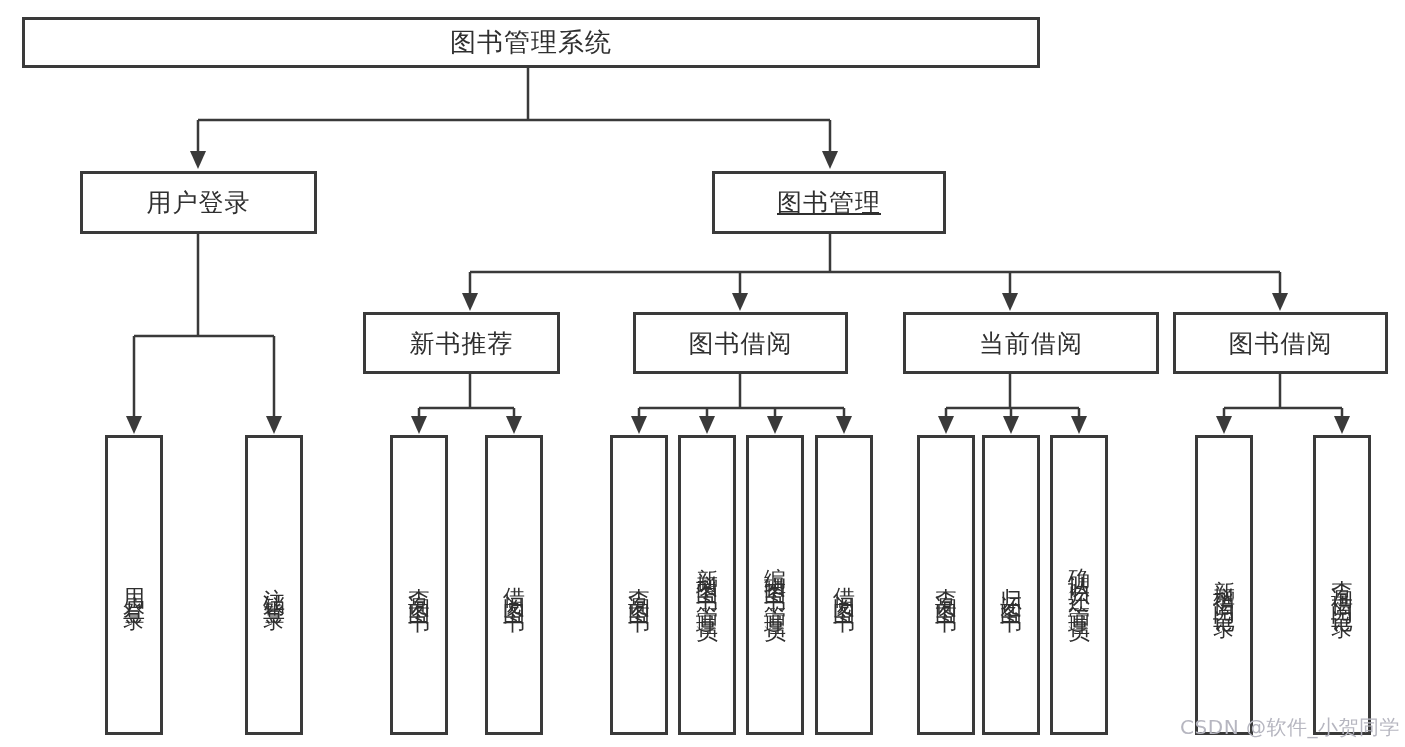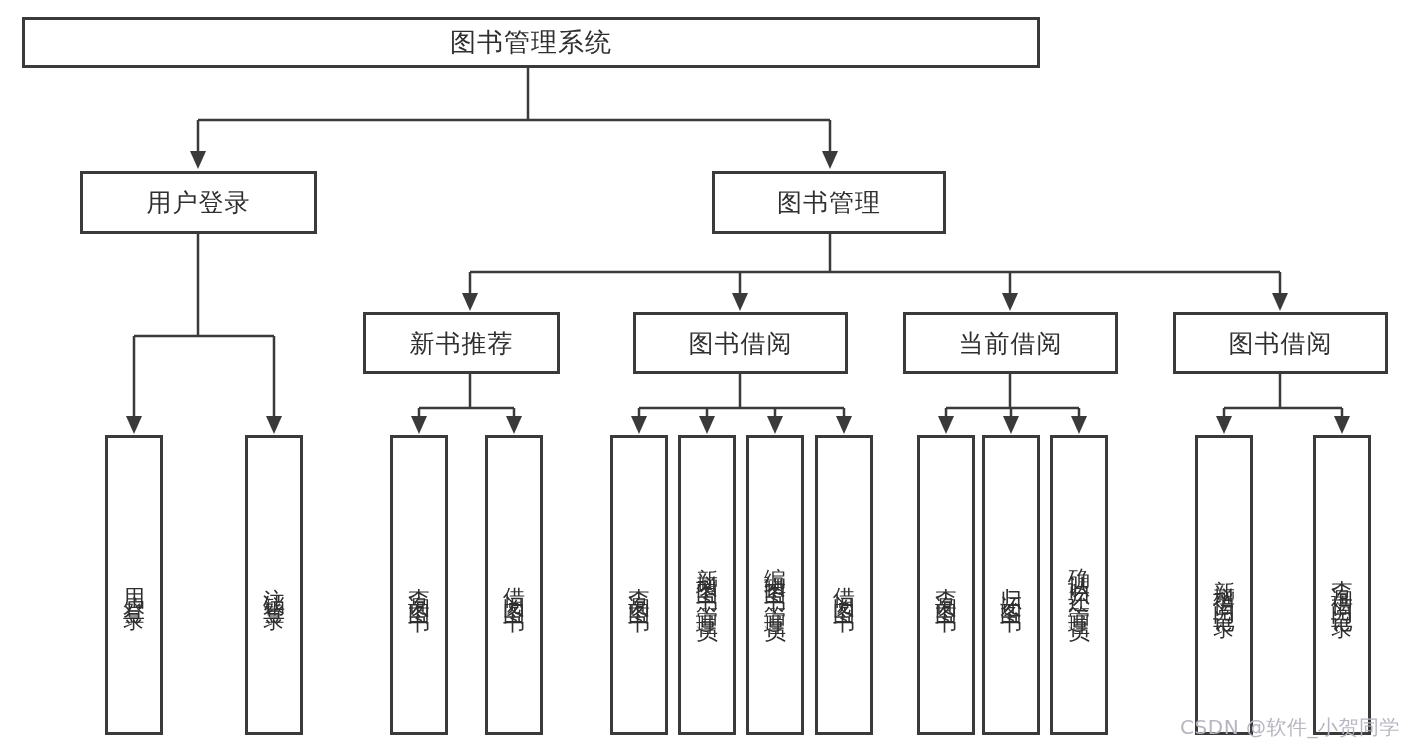--- a/index.html
+++ b/index.html
@@ -40,25 +40,25 @@
     writing-mode:vertical-rl;
     text-orientation:mixed;
     font-size:22px;
     line-height:1;
     letter-spacing:0.35em;
   }
   
   #n-root{left:22px;top:17px;width:1018px;height:51px;}
   
   #n-user-login{left:80px;top:171px;width:237px;height:63px;}
-  #n-book-mgmt{left:712px;top:171px;width:234px;height:63px;}
+  #n-book-mgmt{left:712px;top:171px;width:234px;height:63px;text-decoration:underline;}
   
   #n-new-rec{left:363px;top:312px;width:197px;height:62px;}
   #n-book-borrow{left:633px;top:312px;width:215px;height:62px;text-align:center;}
-  #n-current{left:903px;top:312px;width:215px;height:62px;}
+  #n-current{left:903px;top:312px;width:256px;height:62px;}
   #n-records{left:1173px;top:312px;width:215px;height:62px;}
   
   #l-user-login{left:105px;}
   #l-logout{left:245px;}
   #l-query1{left:390px;}
   #l-borrow1{left:485px;}
   #l-query2{left:610px;}
   #l-add-book{left:678px;}
   #l-edit-book{left:746px;}
   #l-borrow2{left:815px;}

